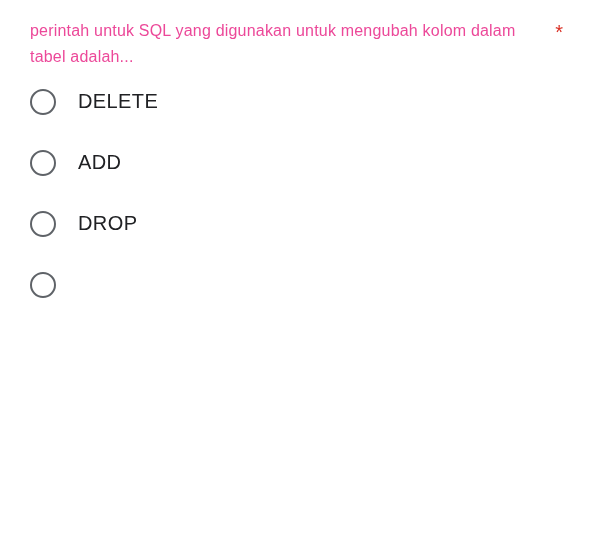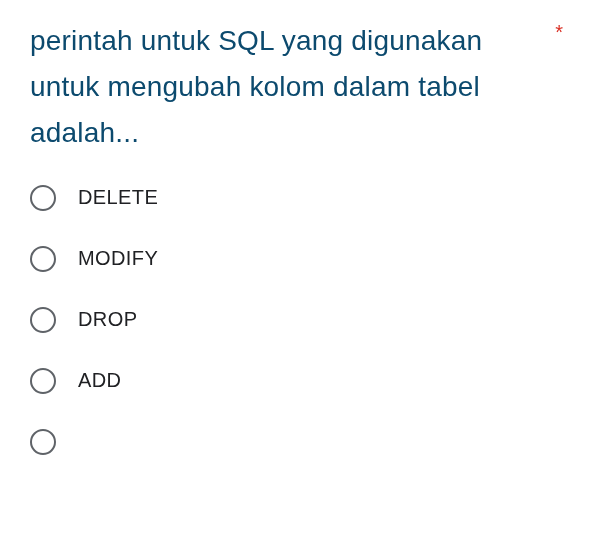--- a/index.html
+++ b/index.html
@@ -15,35 +15,35 @@
       padding: 18px 30px;
       position: relative;
       color: #202124;
     }
     .question-row {
       display: flex;
       align-items: flex-start;
       justify-content: space-between;
     }
     .question-text {
-      font-size: 28px;
+      font-size: 16px;
       line-height: 1.65;
-      color: #0c4a6e;
+      color: #ec4899;
       letter-spacing: 0.2px;
       flex: 1;
       padding-right: 20px;
     }
     .required-mark {
       color: #d93025;
       font-size: 20px;
       line-height: 1;
       margin-top: 4px;
     }
     .options {
-      margin-top: 28px;
+      margin-top: 18px;
     }
     .option {
       display: flex;
       align-items: center;
       margin-bottom: 35px;
       cursor: pointer;
     }
     .radio {
       width: 26px;
       height: 26px;
@@ -66,26 +66,22 @@
   <div class="required-mark">*</div>
 </div>
 
 <div class="options">
   <div class="option">
     <span class="radio"></span>
     <span class="option-label">DELETE</span>
   </div>
   <div class="option">
     <span class="radio"></span>
-    <span class="option-label">MODIFY</span>
+    <span class="option-label">ADD</span>
   </div>
   <div class="option">
     <span class="radio"></span>
     <span class="option-label">DROP</span>
   </div>
   <div class="option">
     <span class="radio"></span>
-    <span class="option-label">ADD</span>
-  </div>
-  <div class="option">
-    <span class="radio"></span>
   </div>
 </div>
 
 </body></html>

